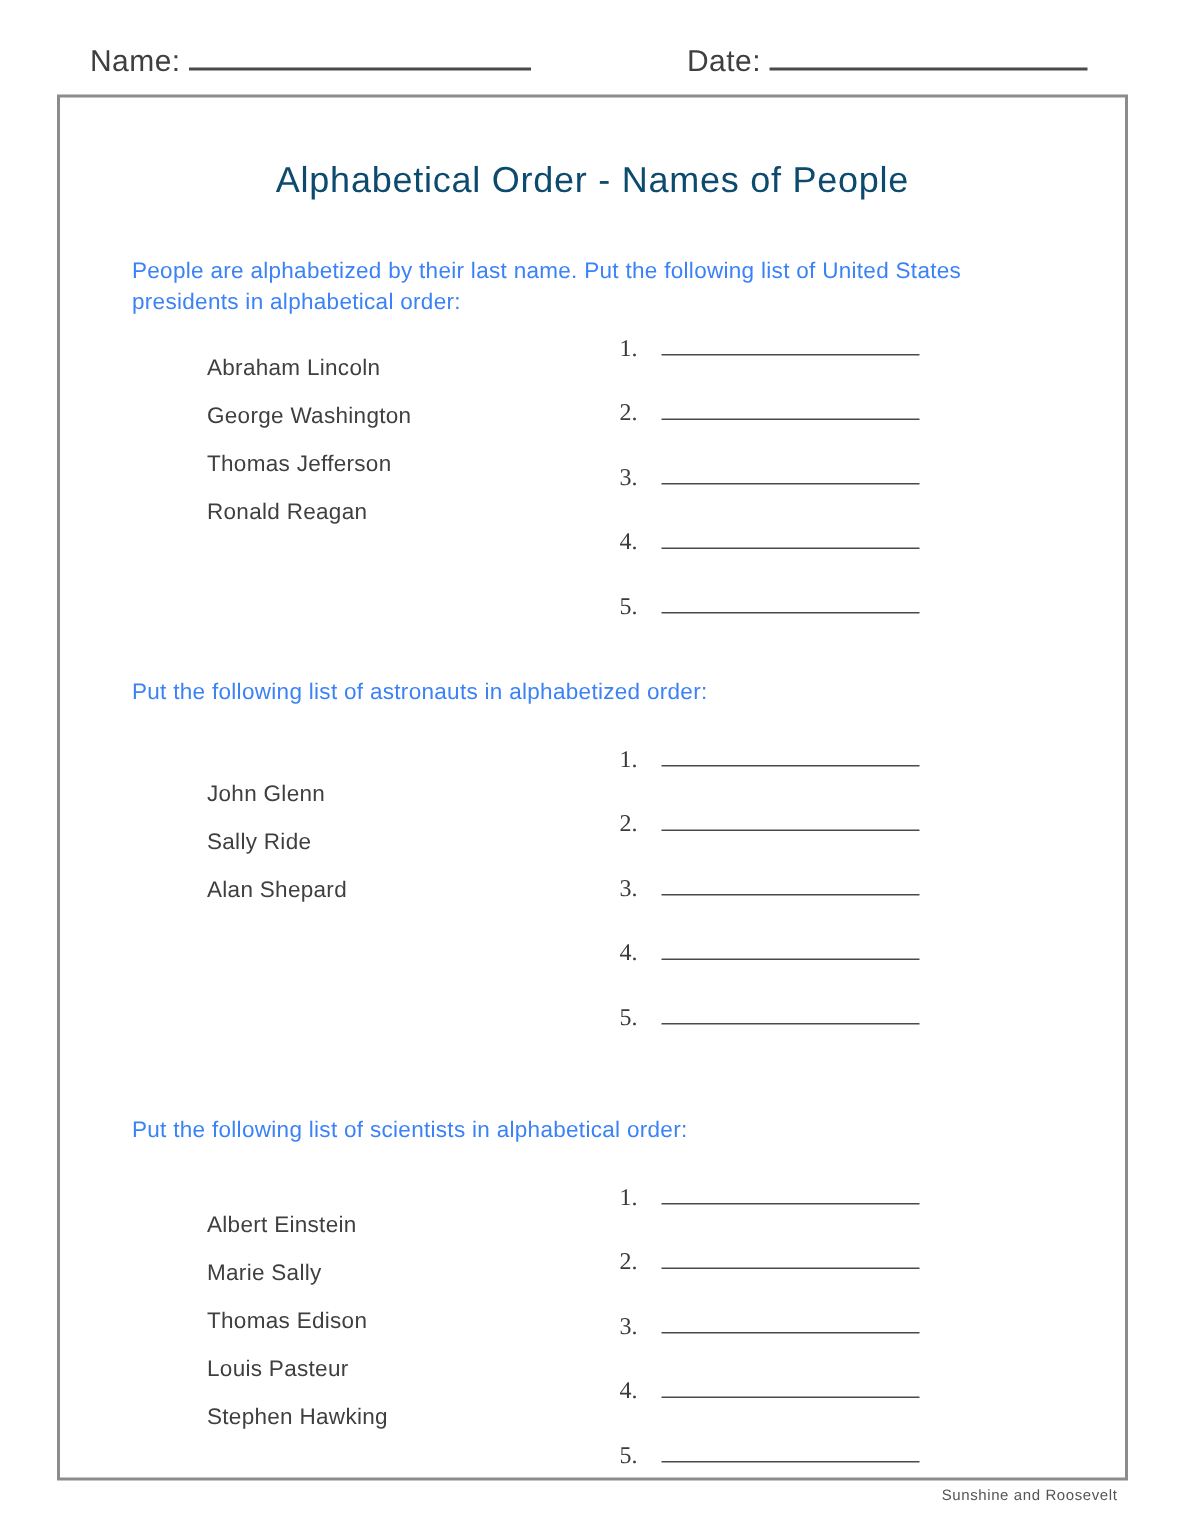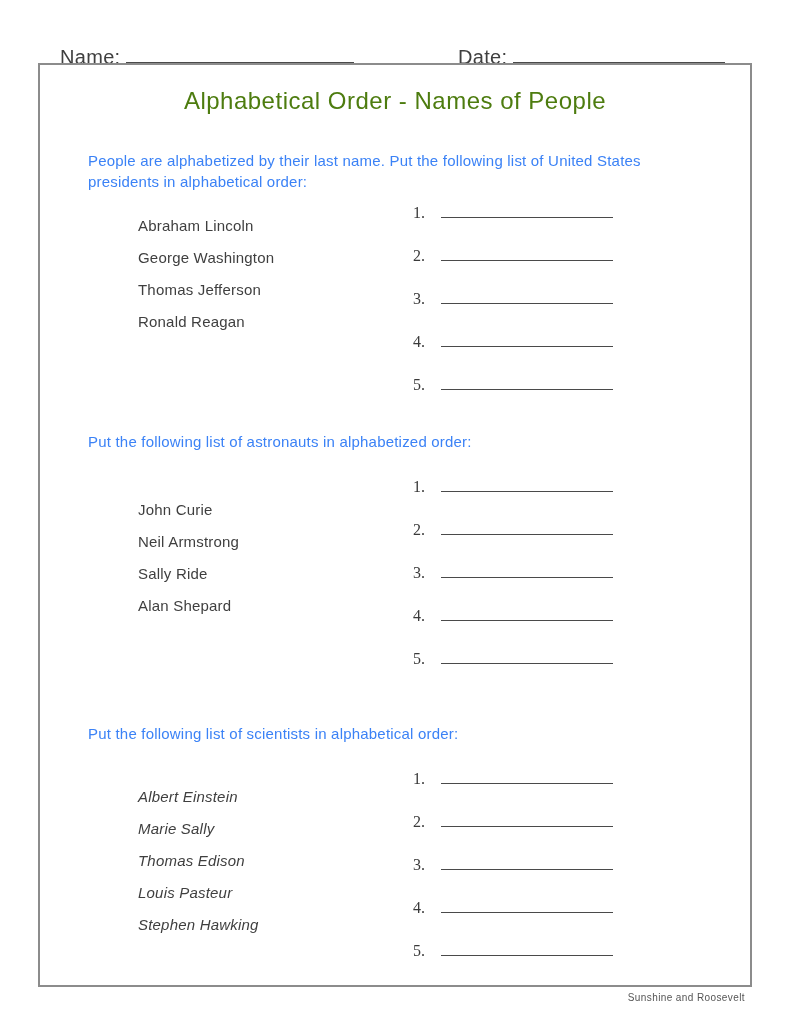--- a/index.html
+++ b/index.html
@@ -8,21 +8,21 @@
     position: relative;
     width: 791px;
     height: 1024px;
     background: #ffffff;
     font-family: "Liberation Sans", sans-serif;
     color: #3f3f3f;
     overflow: hidden;
   }
 
   
-  .hdr-field { position: absolute; top: 46px; white-space: nowrap; }
+  .hdr-field { position: absolute; top: 30px; white-space: nowrap; }
   .hdr-field.name { left: 60px; }
   .hdr-field.date { left: 458px; }
   .hdr-label { font-size: 20px; color: #3f3f3f; letter-spacing: 0.3px; }
   .hdr-line {
     display: inline-block;
     height: 16px;
     border-bottom: 2px solid #4a4a4a;
     margin-left: 6px;
     vertical-align: baseline;
   }
@@ -33,45 +33,45 @@
   .box {
     position: absolute;
     left: 38px;
     top: 63px;
     width: 714px;
     height: 924px;
     border: 2px solid #8c8c8c;
     background: #ffffff;
   }
   .title {
-    margin-top: 22px;
+    margin-top: 42px;
     text-align: center;
     font-size: 24px;
     font-weight: normal;
     letter-spacing: 0.5px;
-    color: #4d7c0f;
+    color: #0c4a6e;
   }
   .instruction {
     margin: 35px 58px 0 48px;
     font-size: 15px;
     line-height: 21px;
     letter-spacing: 0.2px;
     color: #3b82f6;
   }
   .instruction.later { margin-top: 16px; }
   .instruction.third { margin-top: 34px; }
 
   .cols { display: flex; margin-top: 8px; }
   .cols.c1 { margin-top: 22px; }
   .cols.c2 { margin-top: 22px; }
 
   .names { margin-left: 98px; width: 275px; }
   .names.n0 { padding-top: 10px; }
   .names.n1 { padding-top: 20px; }
-  .names.n2 { padding-top: 15px; font-style: italic; }
+  .names.n2 { padding-top: 15px; }
   .name-item {
     height: 32px;
     line-height: 32px;
     font-size: 15px;
     letter-spacing: 0.2px;
     color: #3f3f3f;
     white-space: nowrap;
   }
 
   .blanks { width: 240px; }
@@ -131,22 +131,21 @@
         <div class="blank-row"><span class="blank-num">2.</span><span class="answer-line"></span></div>
         <div class="blank-row"><span class="blank-num">3.</span><span class="answer-line"></span></div>
         <div class="blank-row"><span class="blank-num">4.</span><span class="answer-line"></span></div>
         <div class="blank-row"><span class="blank-num">5.</span><span class="answer-line"></span></div>
       </div>
     </div>
 
     <p class="instruction later">Put the following list of astronauts in alphabetized order:</p>
     <div class="cols c1">
       <div class="names n1">
-        <div class="name-item">John Curie</div>
-        <div class="name-item">Neil Armstrong</div>
+        <div class="name-item">John Glenn</div>
         <div class="name-item">Sally Ride</div>
         <div class="name-item">Alan Shepard</div>
       </div>
       <div class="blanks">
         <div class="blank-row"><span class="blank-num">1.</span><span class="answer-line"></span></div>
         <div class="blank-row"><span class="blank-num">2.</span><span class="answer-line"></span></div>
         <div class="blank-row"><span class="blank-num">3.</span><span class="answer-line"></span></div>
         <div class="blank-row"><span class="blank-num">4.</span><span class="answer-line"></span></div>
         <div class="blank-row"><span class="blank-num">5.</span><span class="answer-line"></span></div>
       </div>

